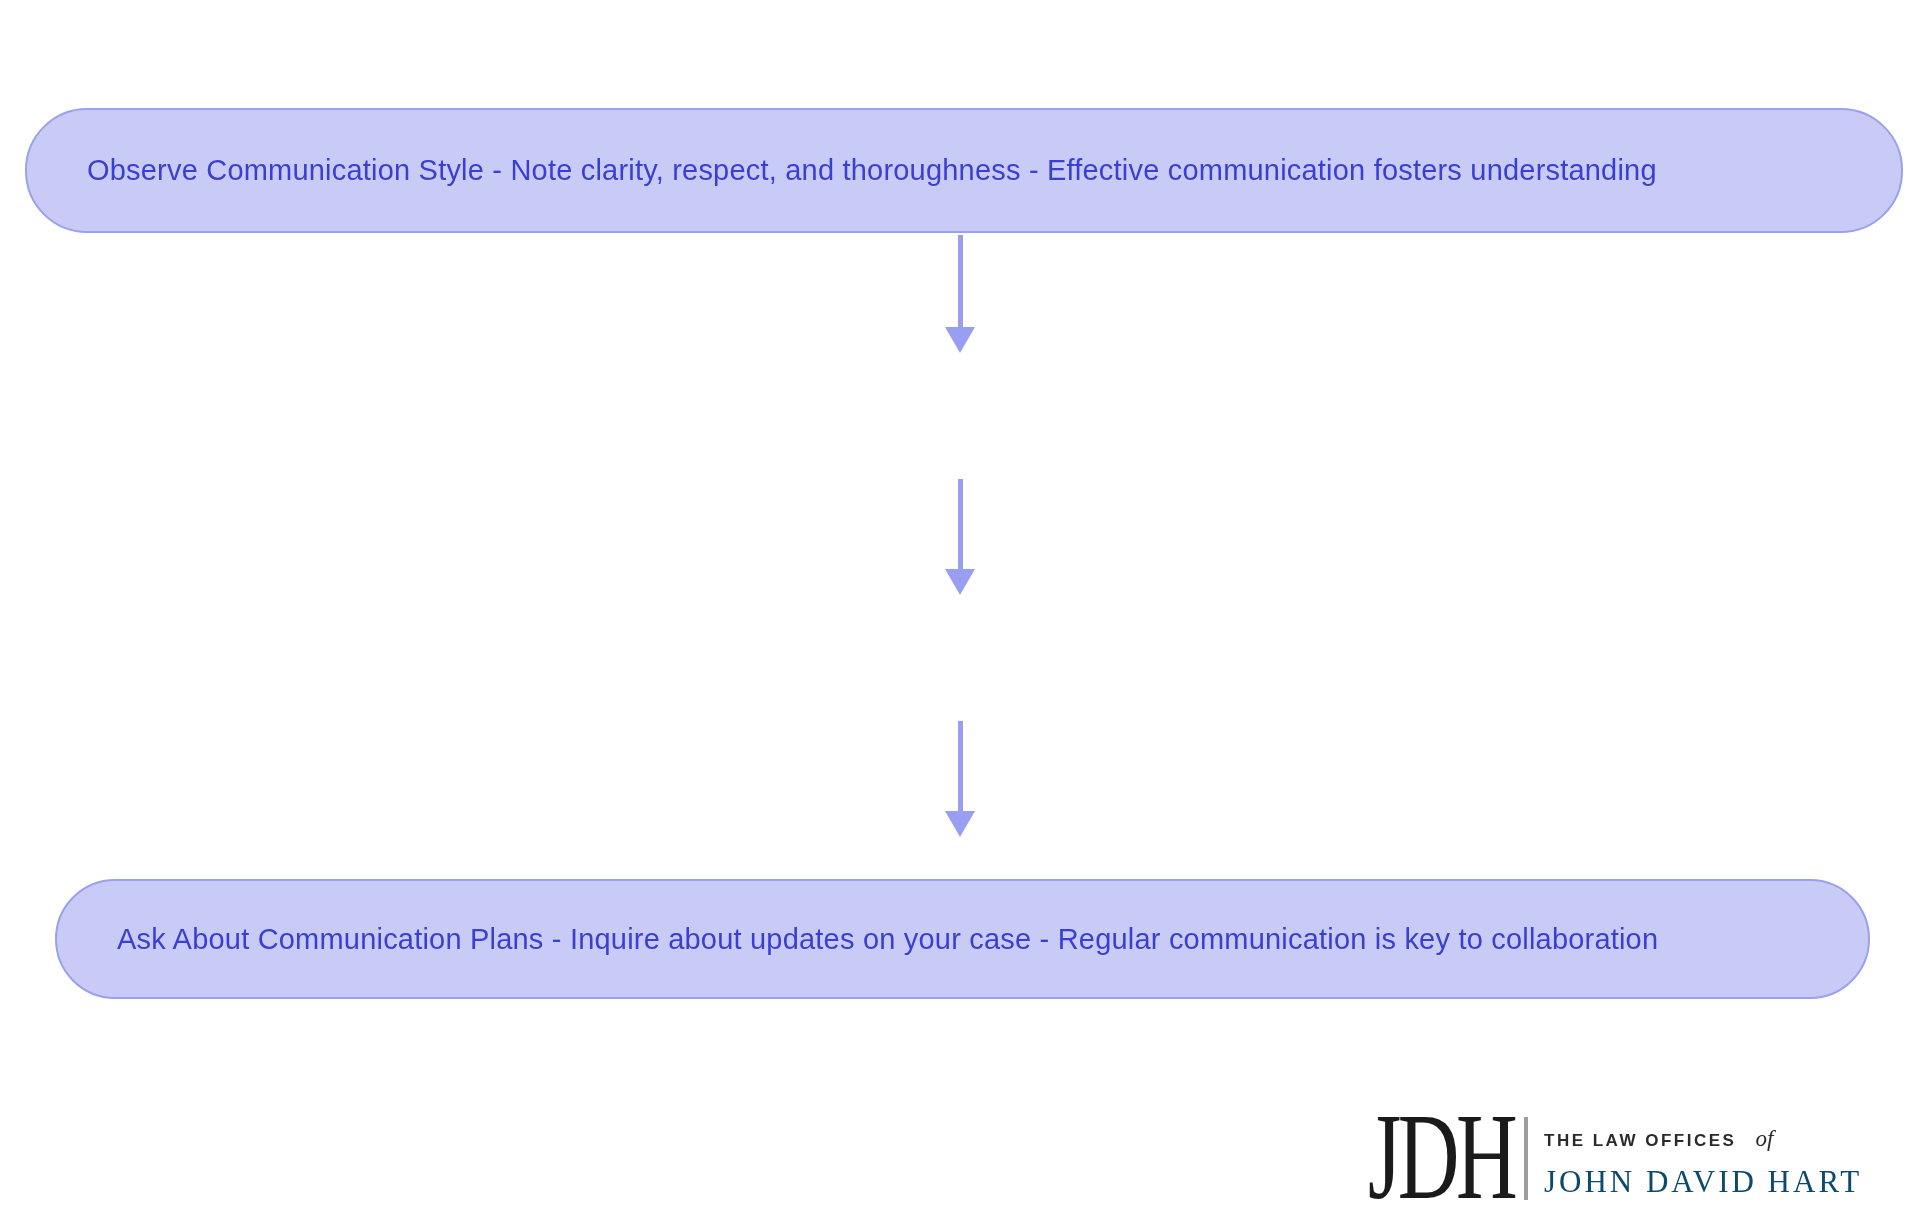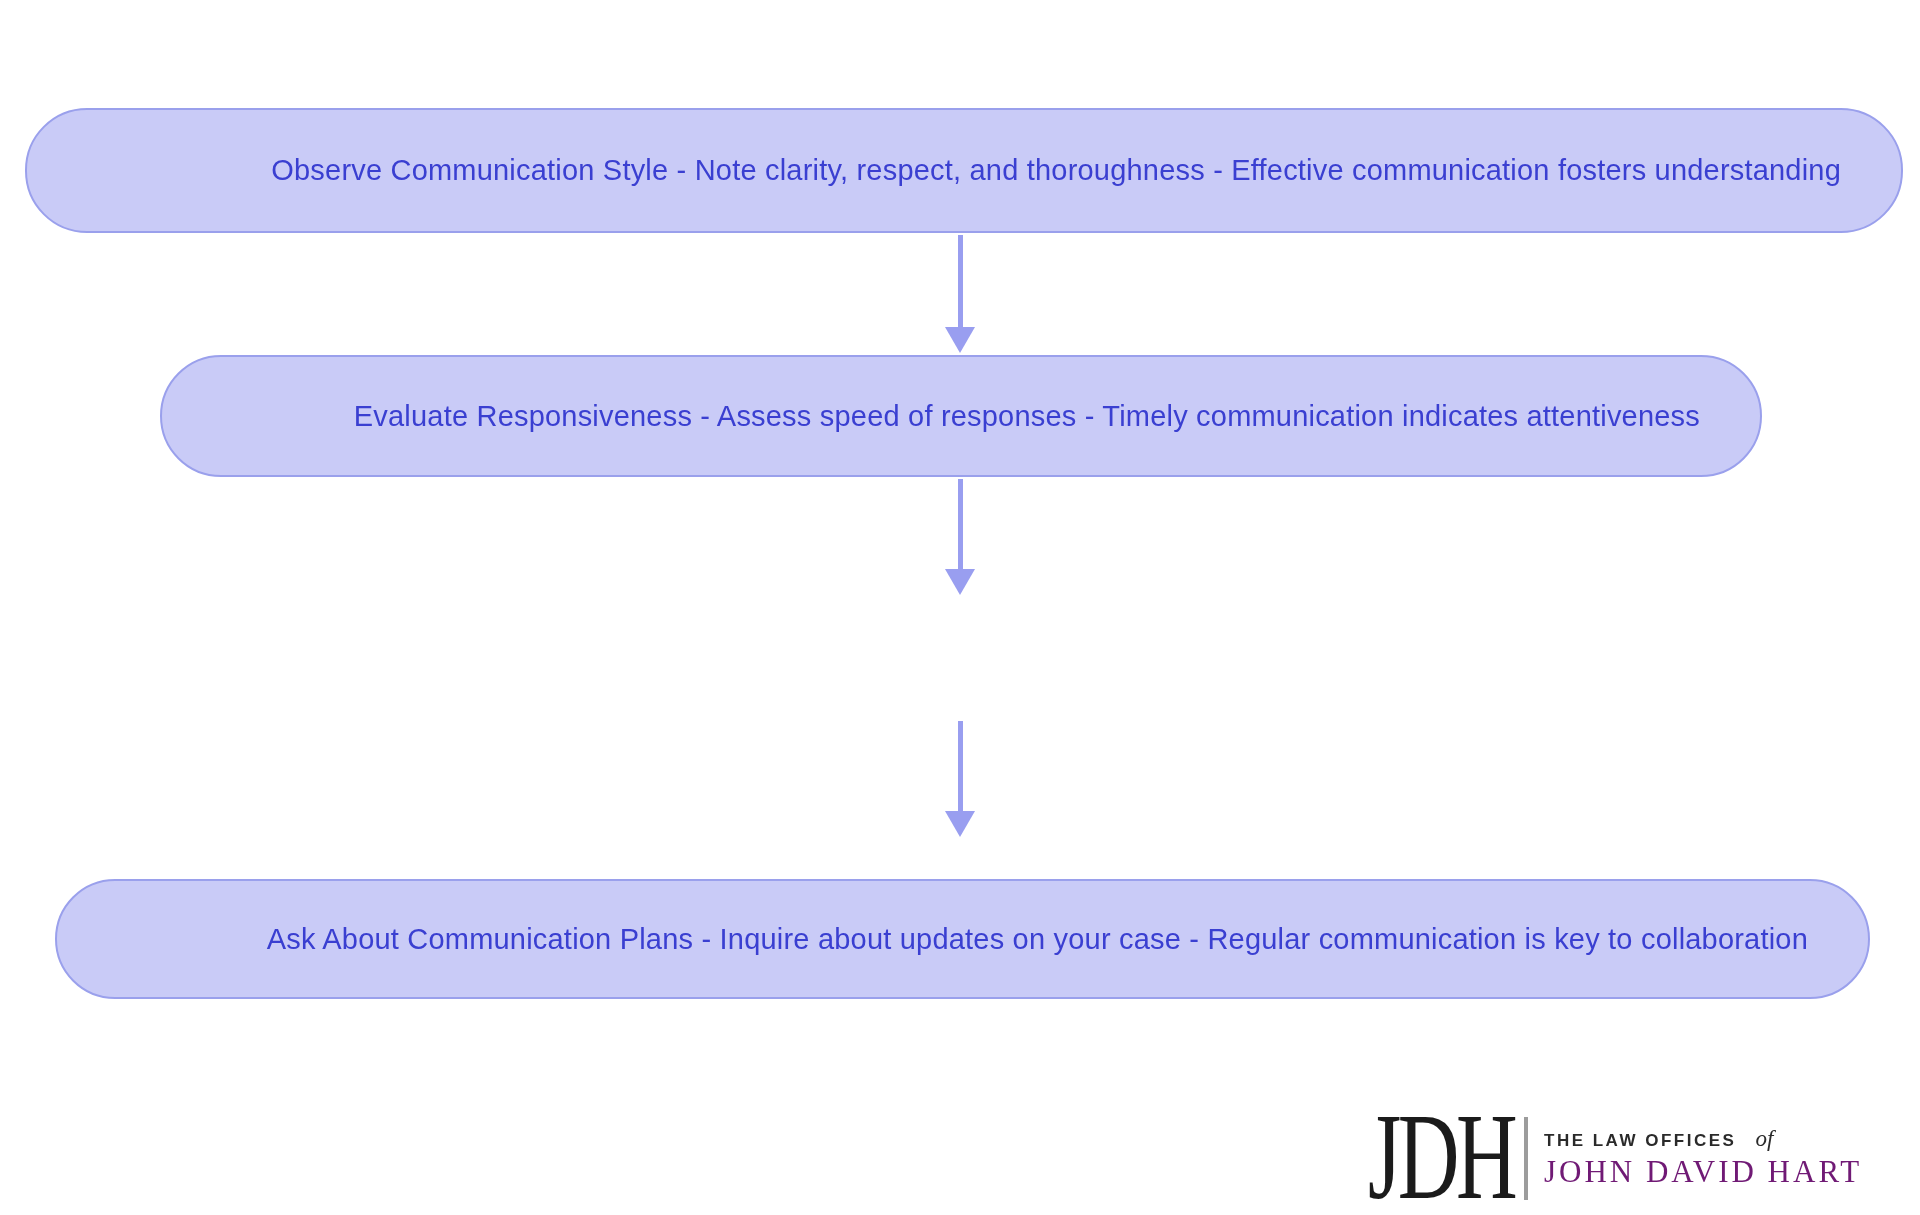--- a/index.html
+++ b/index.html
@@ -23,21 +23,21 @@
   }
 
   
   .node {
     position: absolute;
     background: var(--node-fill);
     border: 2px solid var(--node-border);
     border-radius: 62px;
     display: flex;
     align-items: center;
-    justify-content: flex-end;
+    justify-content: flex-start;
     text-align: center;
     color: var(--node-text);
     font-size: 29px;
     letter-spacing: 0.2px;
     padding: 0 60px;
   }
   .node-1 { left: 25px;  top: 108px; width: 1878px; height: 125px; }
   .node-2 { left: 160px; top: 355px; width: 1602px; height: 122px; }
   .node-3 { left: 150px; top: 597px; width: 1620px; height: 122px; }
   .node-4 { left: 55px;  top: 839px; width: 1815px; height: 120px; margin-top: 40px; }
@@ -109,44 +109,41 @@
   }
   .logo-tagline .of-word {
     font-family: "Liberation Serif", serif;
     font-style: italic;
     font-weight: 400;
     font-size: 23px;
     letter-spacing: 0;
     margin-left: 19px;
   }
   .logo-firm {
-    margin-top: 2px;
+    margin-top: 12px;
     font-family: "Liberation Serif", serif;
     font-size: 31px;
     letter-spacing: 3px;
-    color: #701a75;
+    color: #0c4a6e;
   }
 </style>
 </head>
 <body>
 
 <div class="canvas">
 
   <div class="node node-1">
     <span>Observe Communication Style - Note clarity, respect, and thoroughness - Effective communication fosters understanding</span>
   </div>
 
   <div class="arrow arrow-1">
     <div class="arrow-line"></div>
     <div class="arrow-head"></div>
   </div>
 
-  <div class="node node-2">
-    <span>Evaluate Responsiveness - Assess speed of responses - Timely communication indicates attentiveness</span>
-  </div>
 
   <div class="arrow arrow-2">
     <div class="arrow-line"></div>
     <div class="arrow-head"></div>
   </div>
 
 
   <div class="arrow arrow-3">
     <div class="arrow-line"></div>
     <div class="arrow-head"></div>

